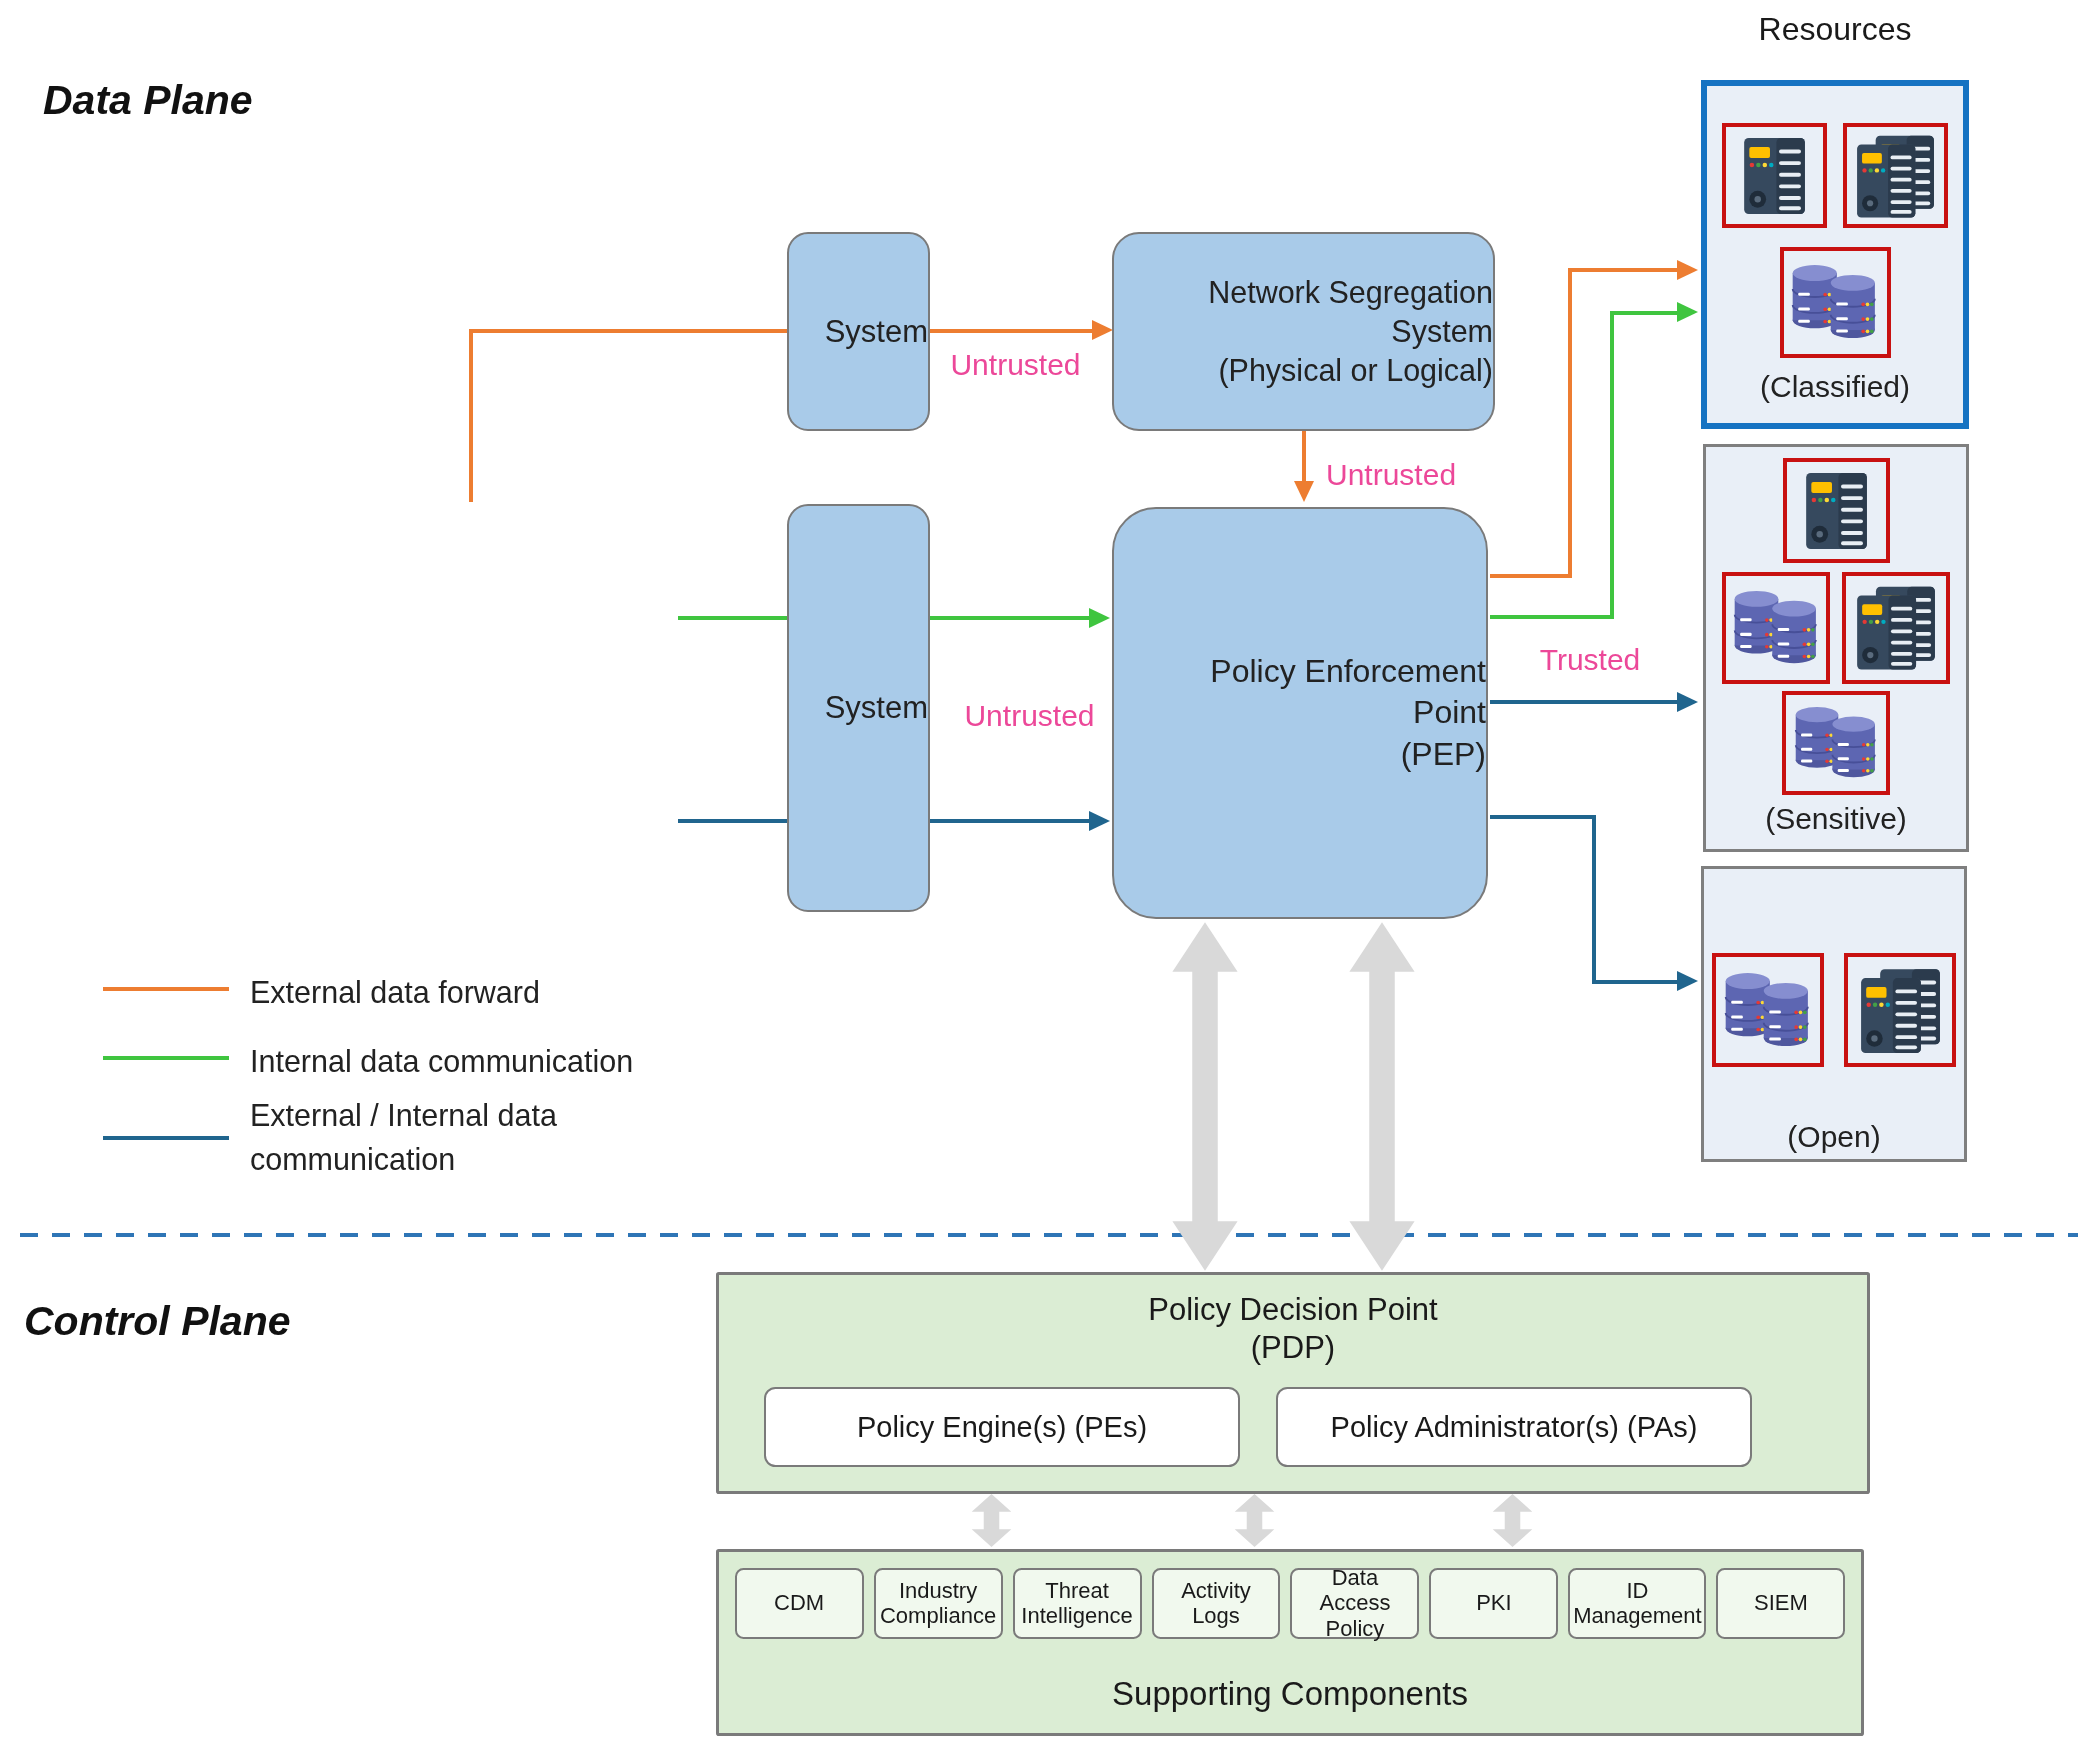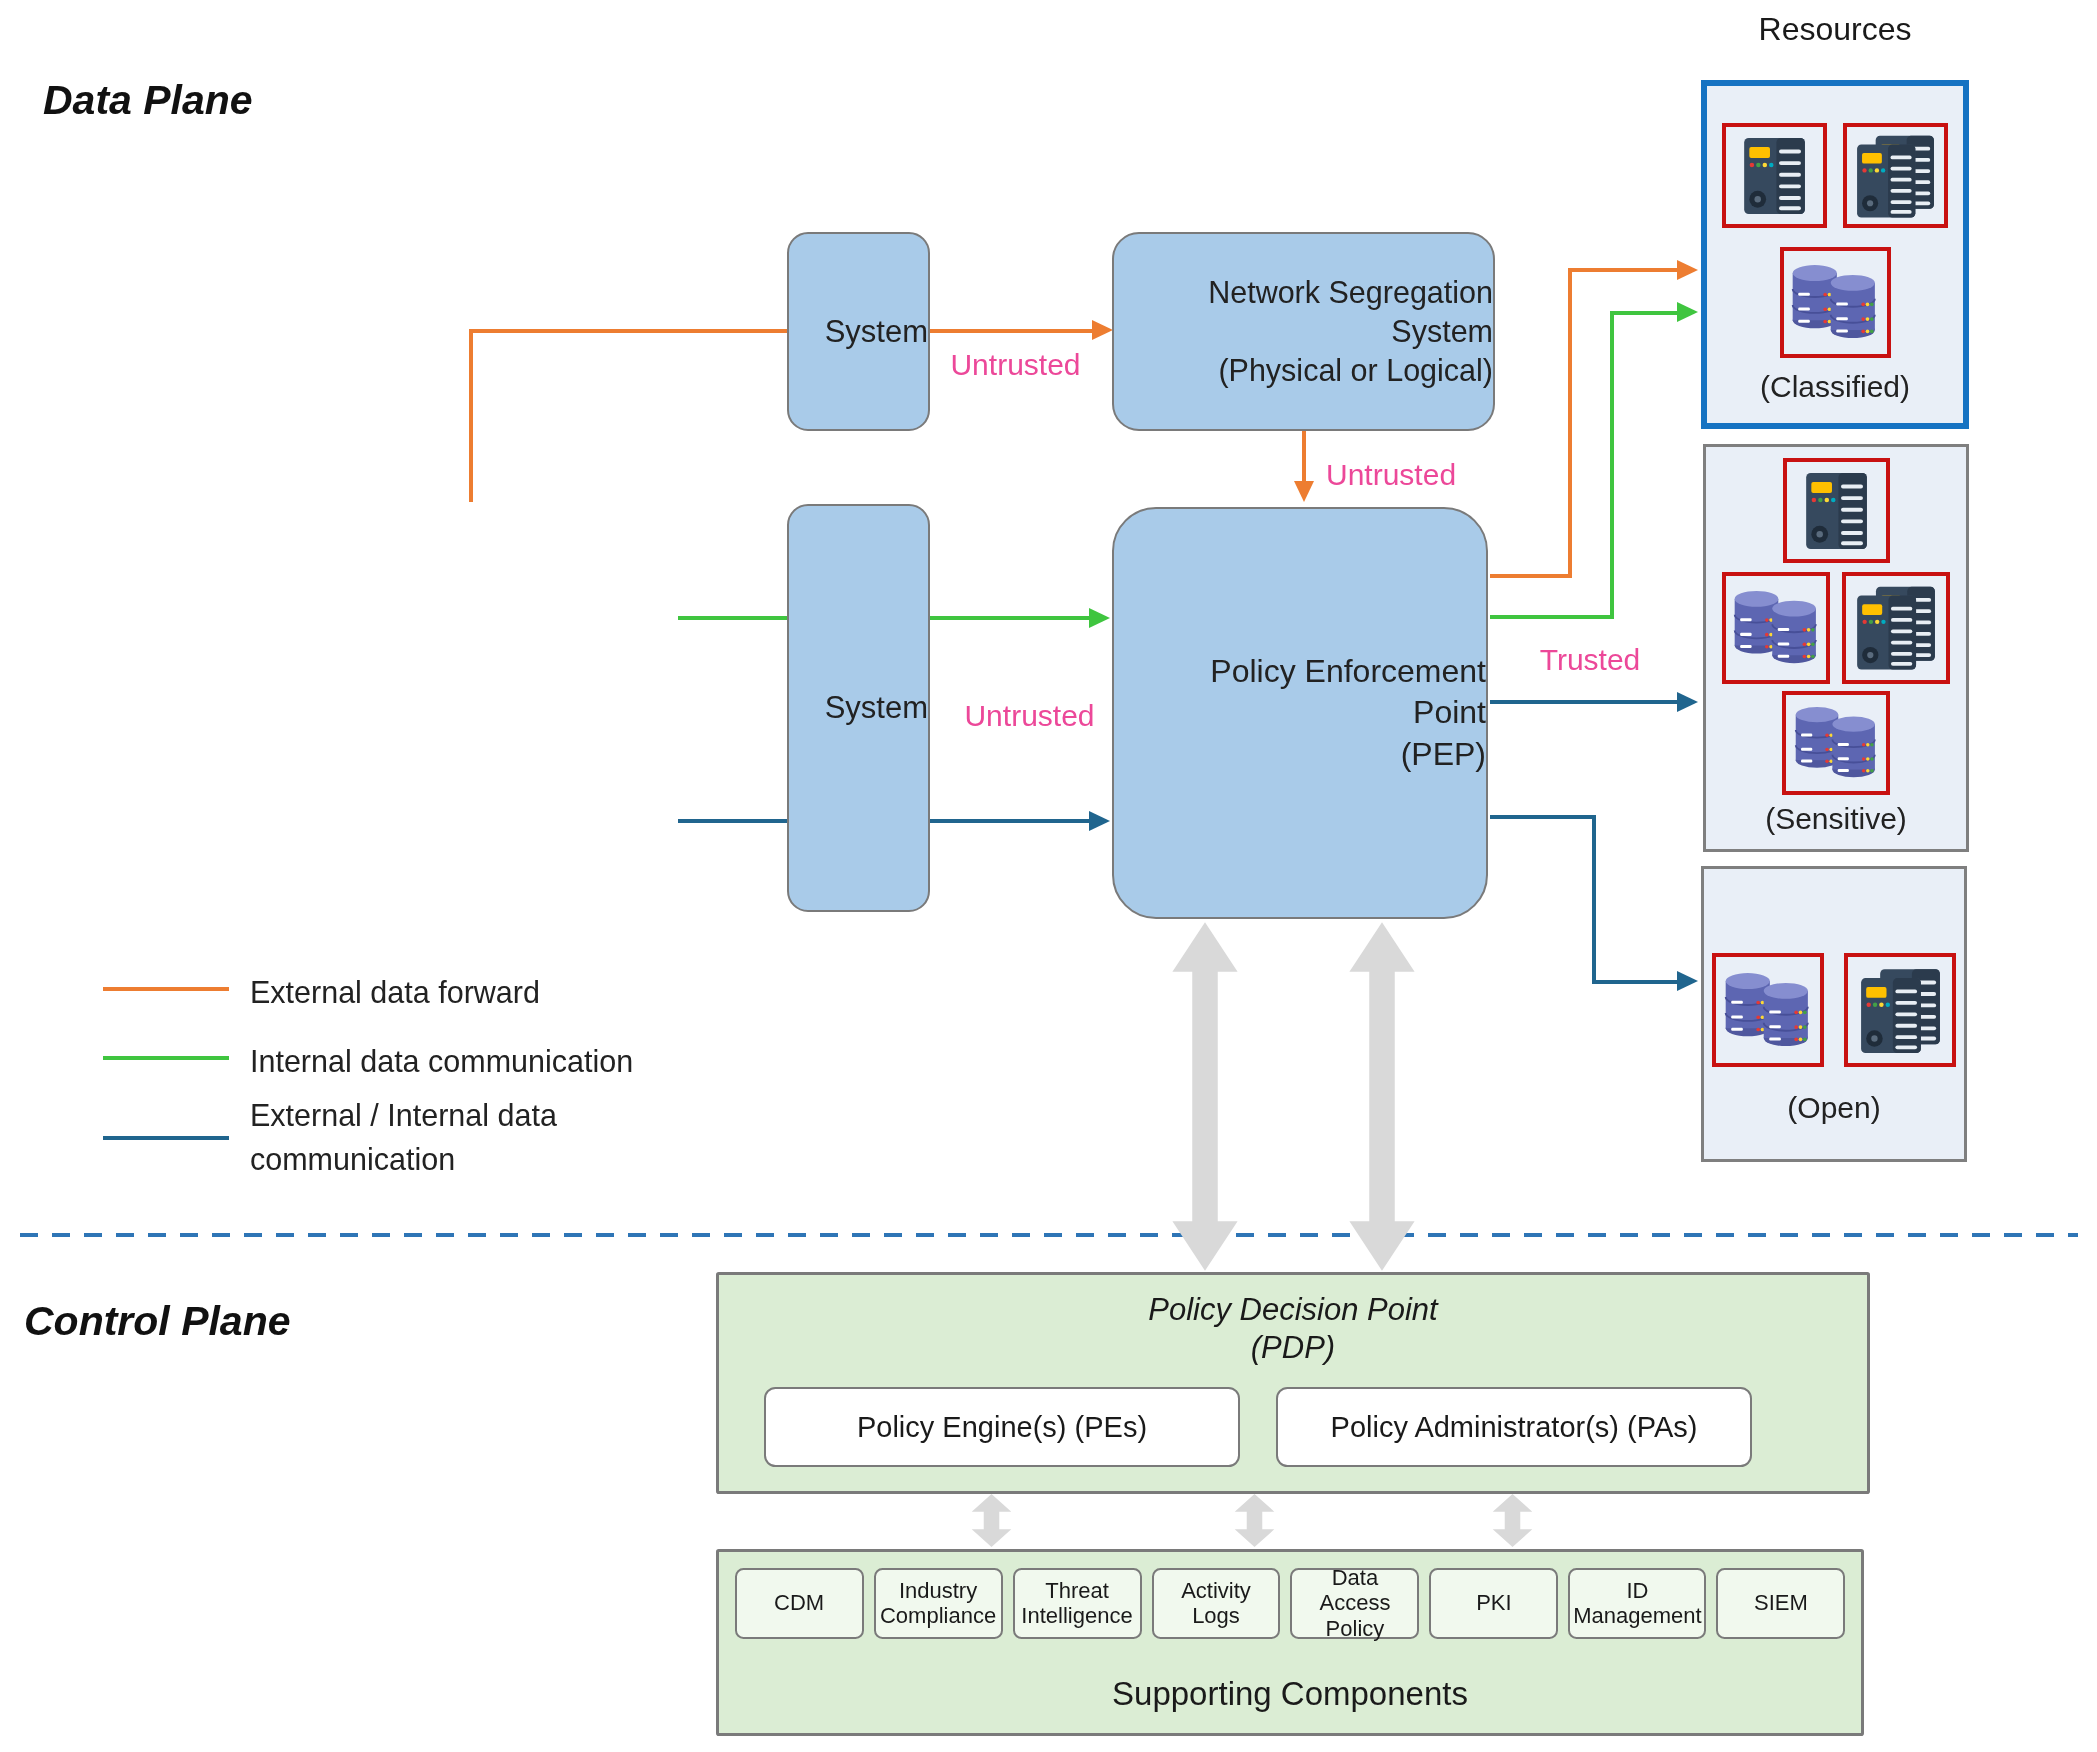--- a/index.html
+++ b/index.html
@@ -253,21 +253,21 @@
         <span>
             <svg class="icon" viewBox="0 0 150 132" width="89" height="78">
               <use href="#g-db2"></use>
             </svg>
           </span>
       </div>
     </div>
     <div class="res-caption" style="margin-top:7px;">(Sensitive)</div>
   </div>
 
-  <div class="res-box" style="left:1701px;top:866px;width:266px;height:296px;border:3.6px solid #7F7F7F;">
+  <div class="res-box" style="left:1701px;top:866px;width:266px;height:296px;border:3.6px solid #7F7F7F;gap:29px;">
     <div class="res-row" style="margin-top:84px;gap:20px;">
       <div class="res-item" style="width:112px;height:114px;">
         <span>
             <svg class="icon" viewBox="0 0 150 132" width="92" height="81">
               <use href="#g-db2"></use>
             </svg>
           </span>
       </div>
       <div class="res-item" style="width:112px;height:114px;">
         <span>
@@ -288,21 +288,21 @@
   <div class="legend-label" style="left:250px;top:1093px;width:398px;">External / Internal data communication</div>
 
   <svg class="gray-arrow" style="left:1171px;top:922px;" width="68" height="349" viewBox="0 0 96 492">
     <polygon points="48,0 94,70 66,70 66,422 94,422 48,492 2,422 30,422 30,70 2,70" fill="#D9D9D9"></polygon>
   </svg>
   <svg class="gray-arrow" style="left:1348px;top:922px;" width="68" height="349" viewBox="0 0 96 492">
     <polygon points="48,0 94,70 66,70 66,422 94,422 48,492 2,422 30,422 30,70 2,70" fill="#D9D9D9"></polygon>
   </svg>
 
   <div class="green-panel" style="left:716px;top:1272px;width:1154px;height:222px;">
-    <div style="text-align:center;margin-top:15.6px;font-size:31px;line-height:1.25;font-style:italic;">
+    <div style="text-align:center;margin-top:15.6px;font-size:31px;line-height:1.25;">
       <span style="display:block;">Policy Decision Point</span>
       <span style="display:block;">(PDP)</span>
     </div>
     <div class="white-sub" style="left:45px;top:112px;width:476px;height:80px;">Policy Engine(s) (PEs)</div>
     <div class="white-sub" style="left:557px;top:112px;width:476px;height:80px;">Policy Administrator(s) (PAs)</div>
   </div>
 
   <svg class="gray-arrow" style="left:970px;top:1494px;" width="43" height="53" viewBox="0 0 60 75">
     <polygon points="30,0 58,25 41,25 41,50 58,50 30,75 2,50 19,50 19,25 2,25" fill="#D9D9D9"></polygon>
   </svg>

